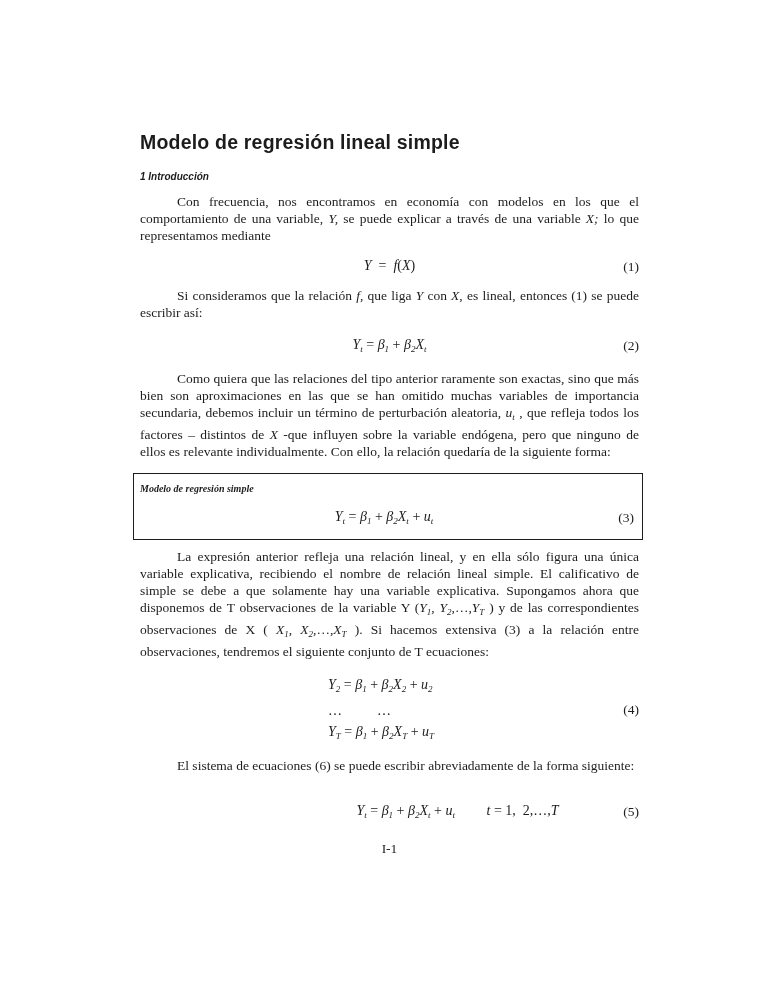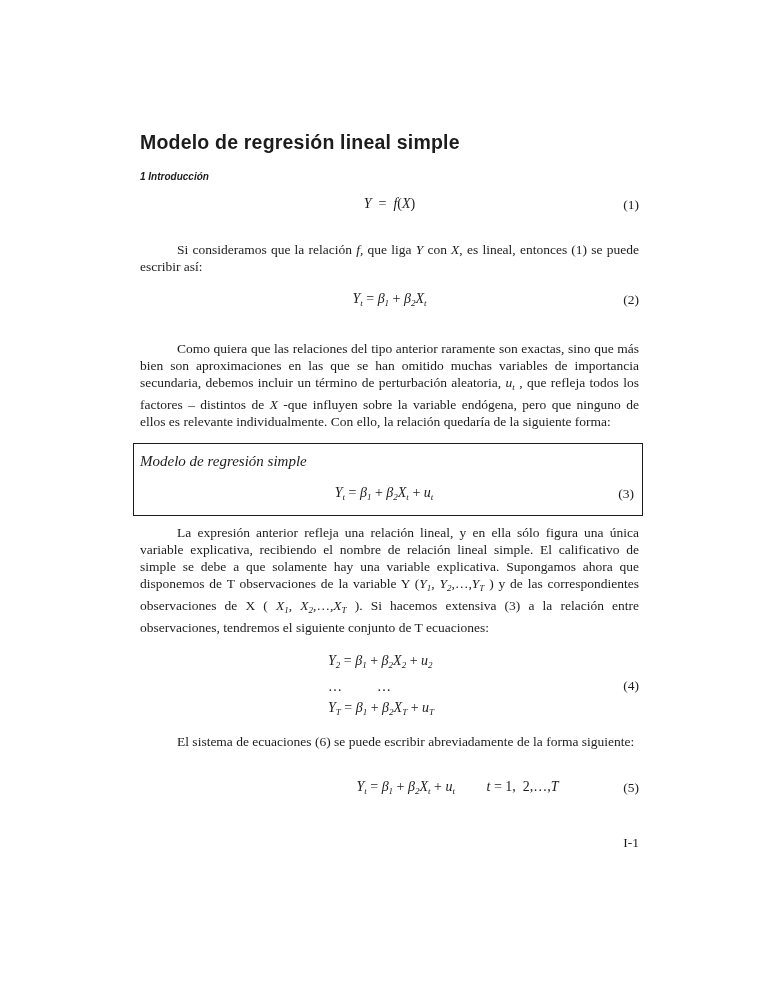--- a/index.html
+++ b/index.html
@@ -5,51 +5,52 @@
   html,body{margin:0;padding:0;background:#ffffff;}
   body{width:768px;height:994px;overflow:hidden;}
   .page{position:relative;width:768px;height:801px;background:#ffffff;color:#1c1c1c;}
   .content{position:absolute;left:140px;top:131px;width:499px;
            font-family:"Liberation Serif","DejaVu Serif",serif;font-size:13.5px;color:#1c1c1c;}
   h1.title{font-family:"Liberation Sans","DejaVu Sans",sans-serif;font-size:19.5px;font-weight:bold;
            margin:0;letter-spacing:.2px;}
   h2.section{font-family:"Liberation Sans","DejaVu Sans",sans-serif;font-size:10px;font-weight:bold;
            font-style:italic;margin:17px 0 0 0;}
   .para{margin:11px 0 0 0;text-align:justify;text-indent:37px;line-height:17px;}
-  .mt12{margin-top:28px;}
+  .mt12{margin-top:12px;}
   .mt8{margin-top:8px;}
   .mt10{margin-top:10px;}
   .eq-row{position:relative;margin-top:13px;text-align:center;line-height:18px;}
   .eq-row.mt15{margin-top:15px;}
   .math{white-space:pre;font-size:14px;}
   .eq-num{position:absolute;right:0;top:1px;font-size:13.5px;font-style:normal;}
   .tk-i{font-style:italic;}
   .tk-s{font-style:italic;font-size:9px;vertical-align:-3px;}
   .model-box{margin:13px 0 0 -7px;width:calc(100% + 11px);box-sizing:border-box;
              border:1.5px solid #1c1c1c;}
-  .box-label{font-style:italic;font-weight:normal;font-size:15px;padding:9px 0 0 6px;}
+  .box-label{font-style:italic;font-weight:bold;font-size:10px;padding:9px 0 0 6px;}
   .box-eq{margin:14px 8px 9px 0;}
   .eq-multi{position:relative;margin-top:14px;}
   .eq-multi .lines{margin-left:188px;}
   .eqline{line-height:21px;}
   .eq4num{top:calc(50% - 9px);}
   .eq5row{text-align:center;margin-top:28px;}
   .eq5row .math{margin-left:136px;}
-  .footer{margin-top:35px;text-align:right;font-size:13.5px;}
+  .footer{margin-top:17px;text-align:center;font-size:13.5px;}
 </style>
 </head>
 <body>
 
 <div class="page">
   <div class="content">
 
     <h1 class="title">Modelo de regresión lineal simple</h1>
 
     <h2 class="section">1 Introducción</h2>
 
+    <p class="para"><span class="tk-r">Con frecuencia, nos encontramos en economía con modelos en los que el comportamiento de una variable, </span><span class="tk-i">Y,</span><span class="tk-r"> se puede explicar a través de una variable </span><span class="tk-i">X;</span><span class="tk-r"> lo que representamos mediante</span></p>
 
     <div class="eq-row">
       <span class="math"><span class="tk-i">Y</span><span class="tk-r">  =  </span><span class="tk-i">f</span><span class="tk-r">(</span><span class="tk-i">X</span><span class="tk-r">)</span></span>
       <span class="eq-num">(1)</span>
     </div>
 
     <p class="para mt12"><span class="tk-r">Si consideramos que la relación </span><span class="tk-i">f,</span><span class="tk-r"> que liga </span><span class="tk-i">Y</span><span class="tk-r"> con </span><span class="tk-i">X</span><span class="tk-r">, es lineal, entonces (1) se puede escribir así:</span></p>
 
     <div class="eq-row mt15">
       <span class="math"><span class="tk-i">Y</span><span class="tk-s">t</span><span class="tk-r"> = </span><span class="tk-i">β</span><span class="tk-s">1</span><span class="tk-r"> + </span><span class="tk-i">β</span><span class="tk-s">2</span><span class="tk-i">X</span><span class="tk-s">t</span></span>

